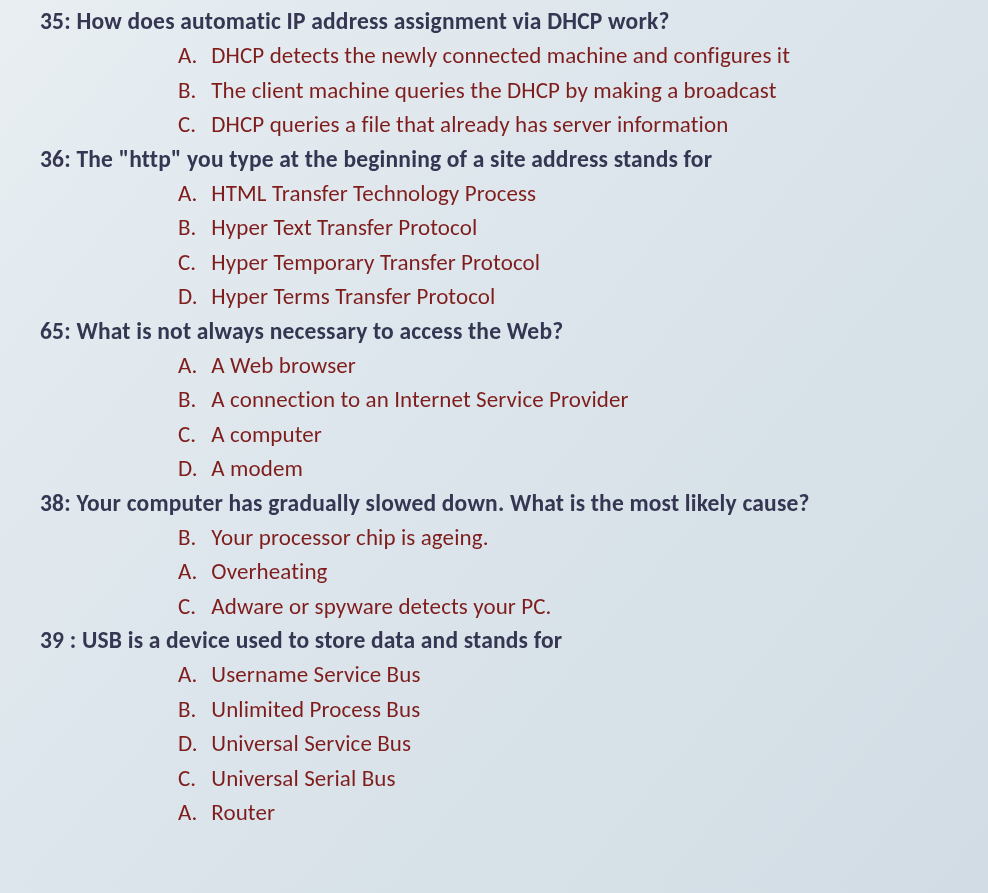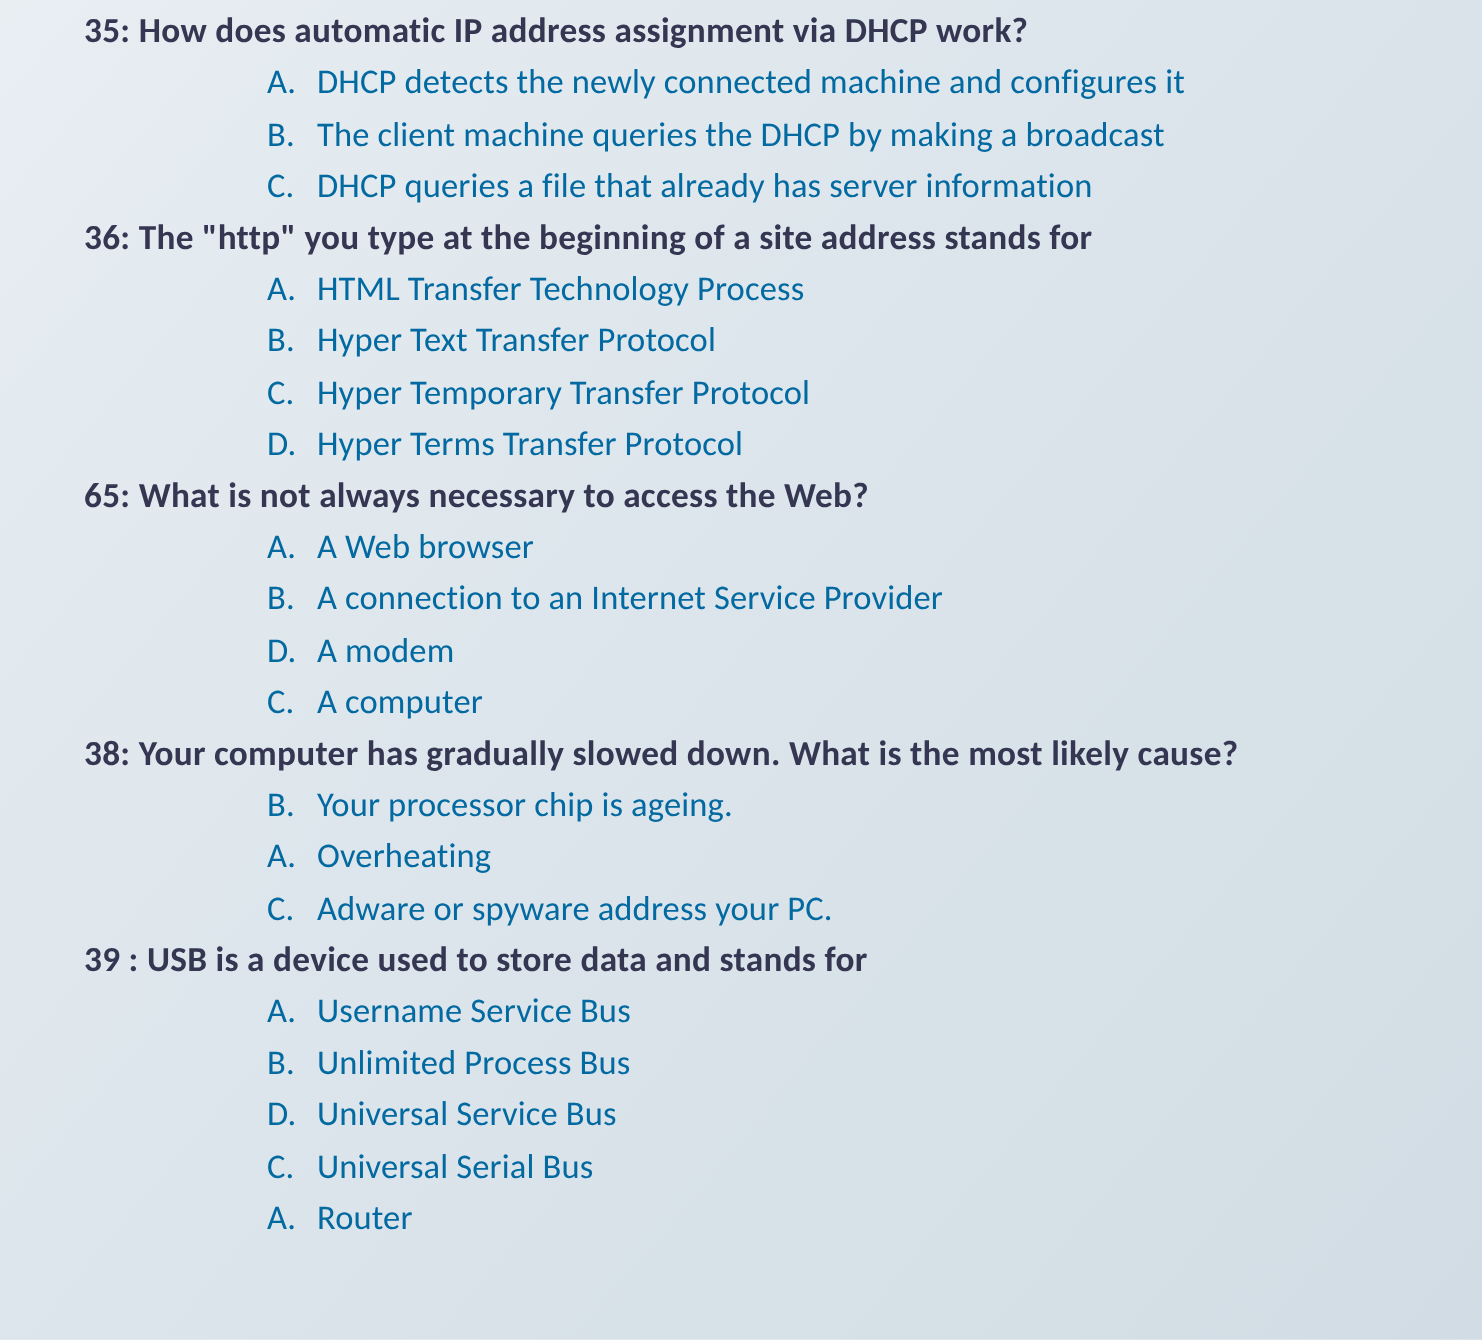--- a/index.html
+++ b/index.html
@@ -15,31 +15,31 @@
   .page {
     padding: 4px 0 0 0;
   }
   .q-block {
     margin: 0;
   }
   .q-text {
     font-weight: 700;
     font-size: 23.5px;
     color: #353752;
-    padding-left: 56px;
+    padding-left: 40px;
     line-height: 1.45;
     letter-spacing: 0.2px;
   }
   .opts {
     padding-left: 178px;
   }
   .opt {
     font-size: 23px;
     font-weight: 500;
-    color: #0369a1;
+    color: #7f1d1d;
     line-height: 1.5;
     letter-spacing: 0.1px;
   }
   .opt .lbl {
     display: inline-block;
     min-width: 28px;
   }
 </style>
 </head>
 <body>
@@ -72,34 +72,34 @@
   </div>
 
   <div class="q-block">
     <div class="q-text">
       <span>65</span><span>:</span>
       <span>What is not always necessary to access the Web?</span>
     </div>
     <div class="opts">
       <div class="opt"><span class="lbl">A.</span> <span>A Web browser</span></div>
       <div class="opt"><span class="lbl">B.</span> <span>A connection to an Internet Service Provider</span></div>
+      <div class="opt"><span class="lbl">C.</span> <span>A computer</span></div>
       <div class="opt"><span class="lbl">D.</span> <span>A modem</span></div>
-      <div class="opt"><span class="lbl">C.</span> <span>A computer</span></div>
     </div>
   </div>
 
   <div class="q-block">
     <div class="q-text">
       <span>38</span><span>:</span>
       <span> Your computer has gradually slowed down. What is the most likely cause?</span>
     </div>
     <div class="opts">
       <div class="opt"><span class="lbl">B.</span> <span>Your processor chip is ageing.</span></div>
       <div class="opt"><span class="lbl">A.</span> <span>Overheating</span></div>
-      <div class="opt"><span class="lbl">C.</span> <span>Adware or spyware address your PC.</span></div>
+      <div class="opt"><span class="lbl">C.</span> <span>Adware or spyware detects your PC.</span></div>
     </div>
   </div>
 
   <div class="q-block">
     <div class="q-text">
       <span>39</span><span> :</span>
       <span>USB is a device used to store data and stands for</span>
     </div>
     <div class="opts">
       <div class="opt"><span class="lbl">A.</span> <span>Username Service Bus</span></div>

